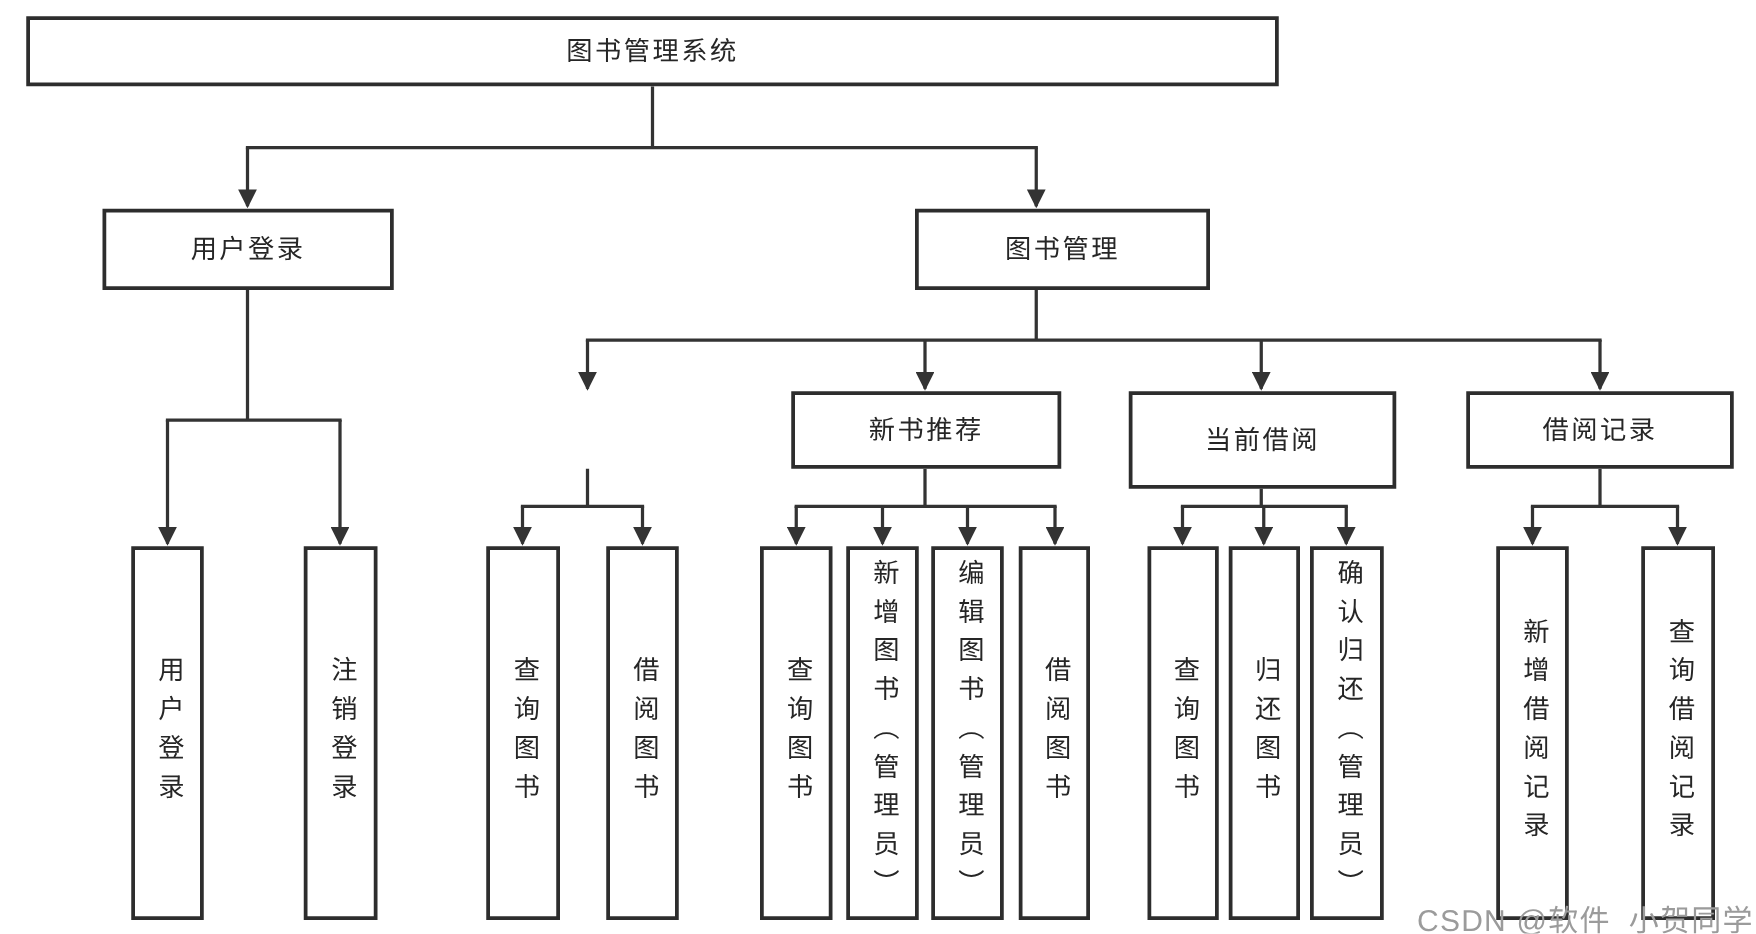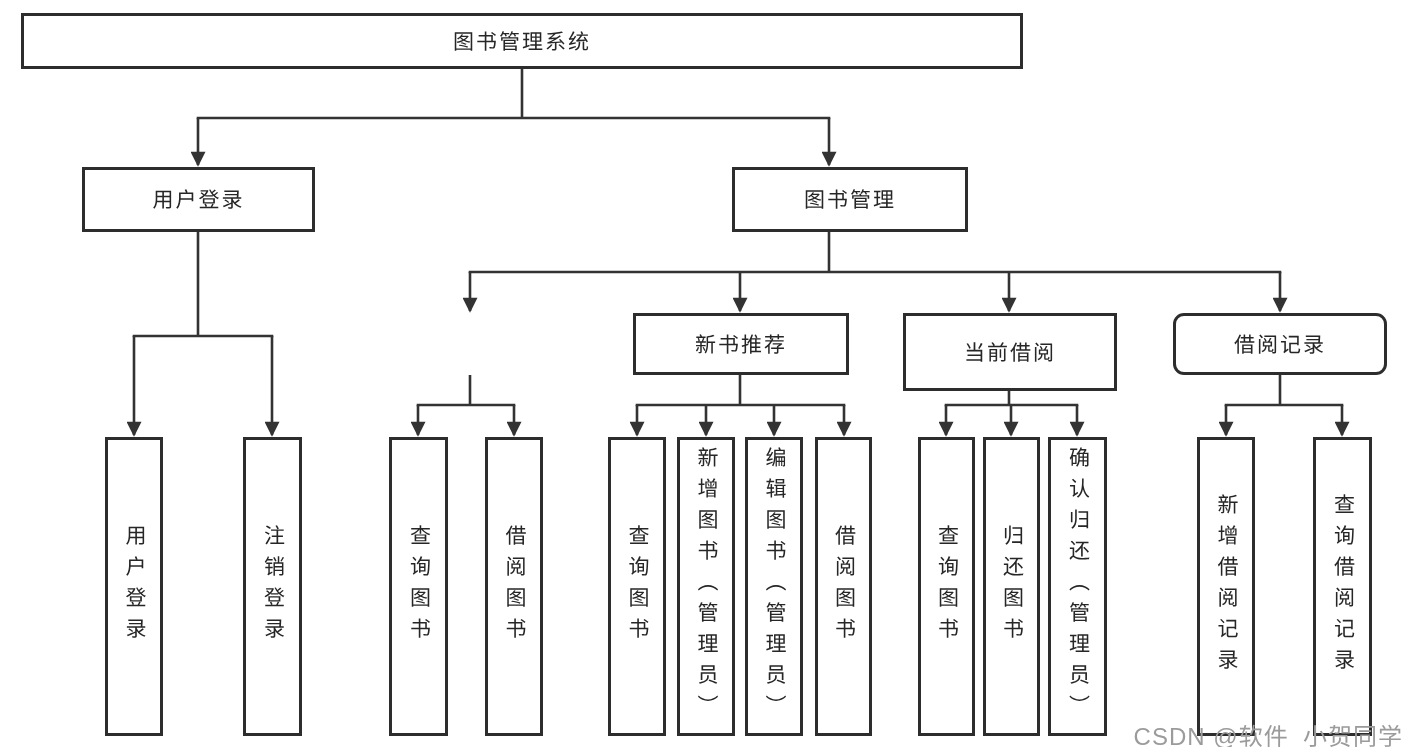--- a/index.html
+++ b/index.html
@@ -99,21 +99,21 @@
     </g>
   </svg>
 
   <div class="box h" style="left:21px; top:13px; width:1002px; height:56px;">图书管理系统</div>
 
   <div class="box h" style="left:82px; top:167px; width:233px; height:65px;">用户登录</div>
   <div class="box h" style="left:711px; top:167px; width:236px; height:65px;margin-left:21px;">图书管理</div>
 
   <div class="box h" style="left:633px; top:313px; width:216px; height:62px;">新书推荐</div>
   <div class="box h" style="left:903px; top:313px; width:214px; height:78px;">当前借阅</div>
-  <div class="box h" style="left:1173px; top:313px; width:214px; height:62px;border-radius:11px;">借阅记录</div>
+  <div class="box h" style="left:1173px; top:313px; width:214px; height:62px;">借阅记录</div>
 
   <div class="box v" style="left:105px; top:437px; width:58px; height:299px;">用户登录</div>
   <div class="box v" style="left:243px; top:437px; width:59px; height:299px;">注销登录</div>
 
   <div class="box v" style="left:389px; top:437px; width:59px; height:299px;">查询图书</div>
   <div class="box v" style="left:485px; top:437px; width:58px; height:299px;">借阅图书</div>
 
   <div class="box v" style="left:608px; top:437px; width:58px; height:299px;">查询图书</div>
   <div class="box v" style="left:677px; top:437px; width:58px; height:299px;">新增图书（管理员）</div>
   <div class="box v" style="left:745px; top:437px; width:58px; height:299px;">编辑图书（管理员）</div>

